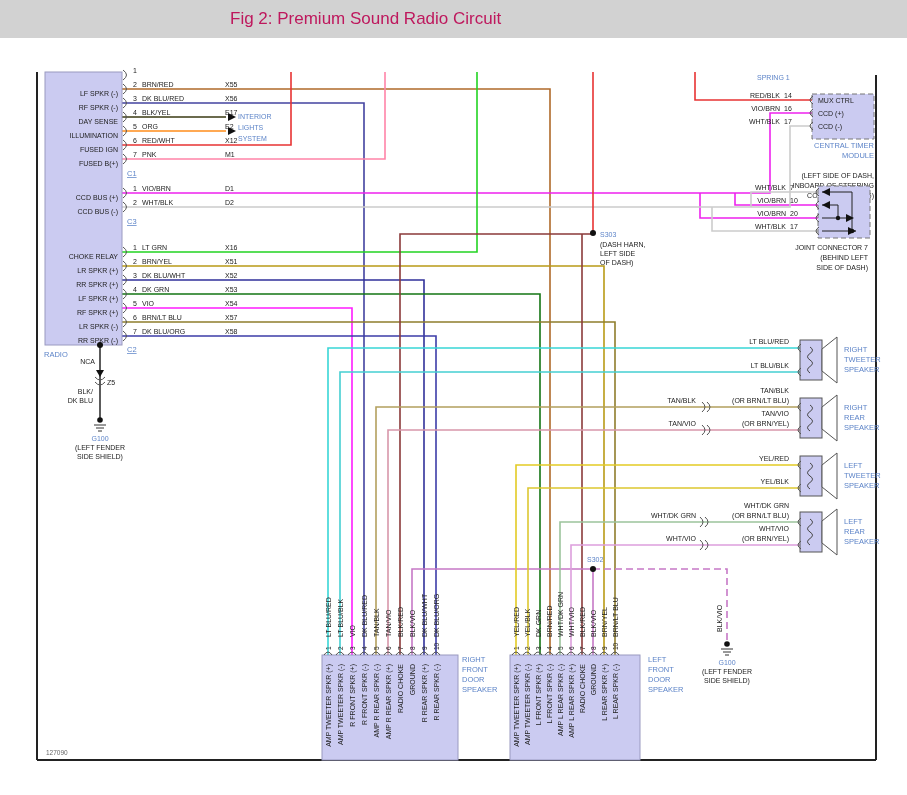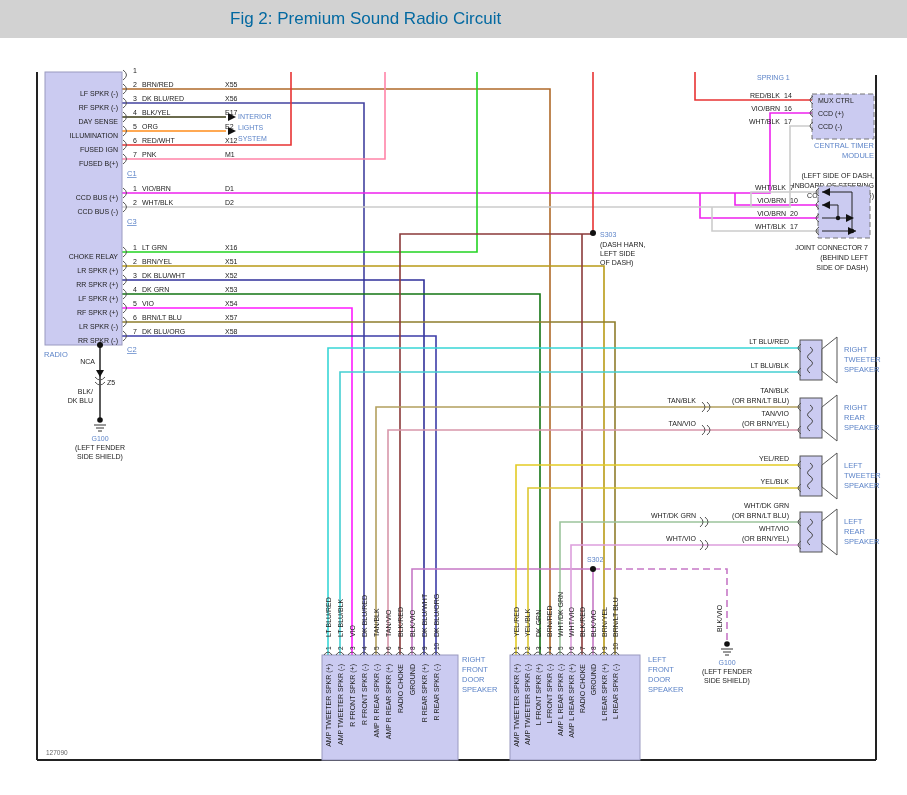--- a/index.html
+++ b/index.html
@@ -1,18 +1,18 @@
 <!DOCTYPE html>
 <html><head>
 <meta charset="utf-8">
 <style>
   html,body{margin:0;padding:0;background:#fff;}
   .stage{position:relative;width:907px;height:795px;font-family:"Liberation Sans",sans-serif;background:#fff;overflow:hidden;}
   .titlebar{position:absolute;left:0;top:0;width:907px;height:38px;background:#d2d2d2;}
-  .titlebar span{display:block;margin-left:230px;line-height:38px;font-size:17px;color:#0369a1;}
+  .titlebar span{display:block;margin-left:230px;line-height:38px;font-size:17px;color:#be185d;}
   svg{position:absolute;left:0;top:0;}
   svg text{font-family:"Liberation Sans",sans-serif;}
 </style>
 </head>
 <body>
 
 <div class="stage">
   <div class="titlebar">
     <span>Fig 2: Premium Sound Radio Circuit</span>
   </div>

